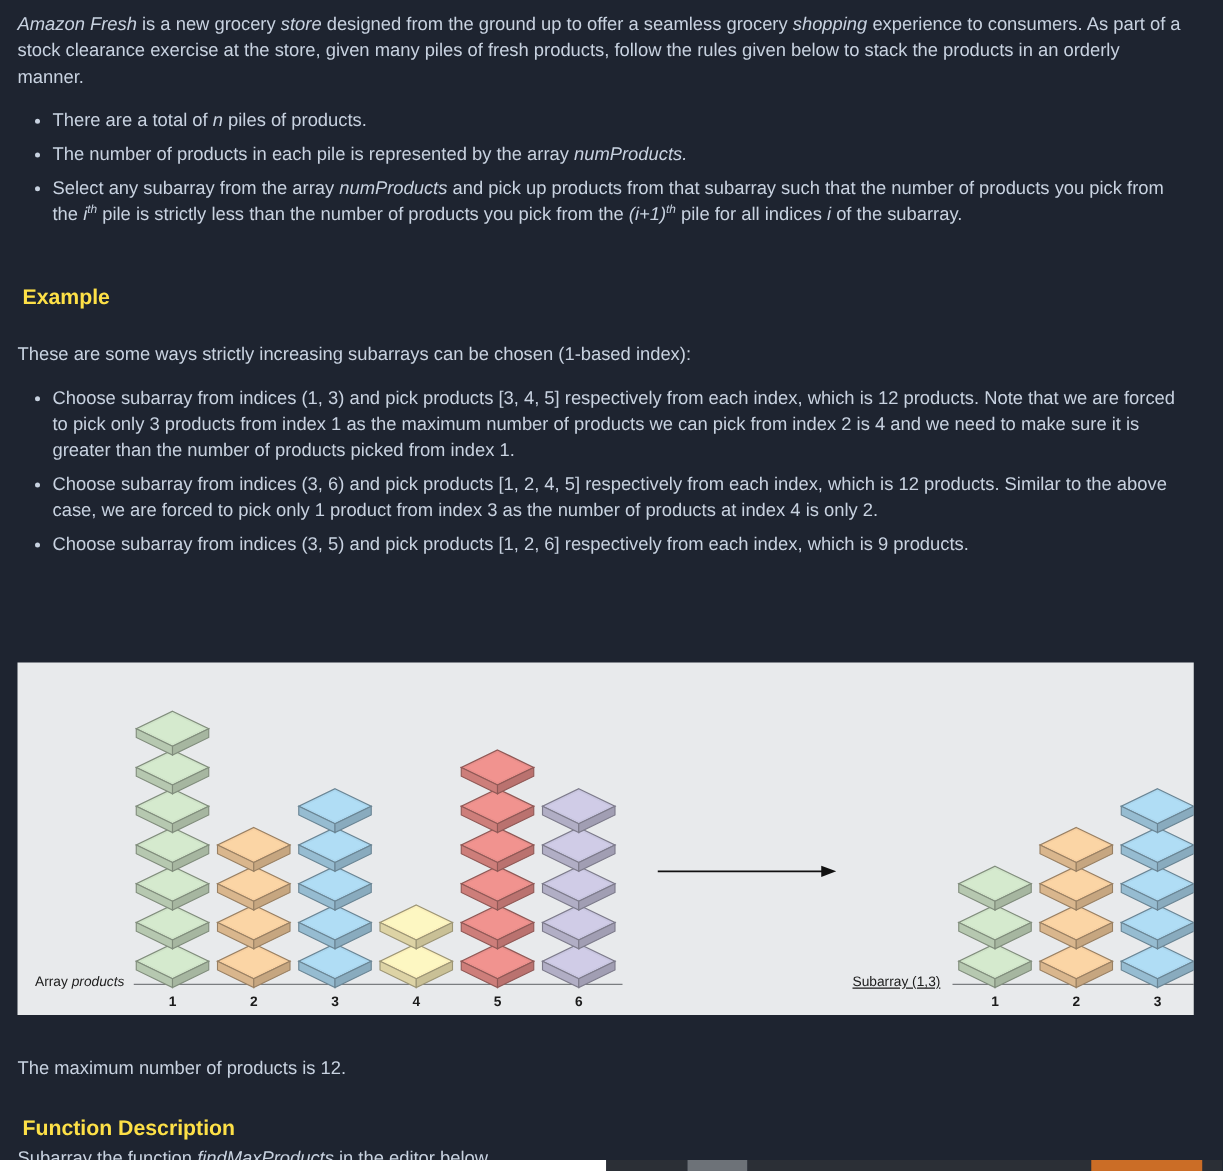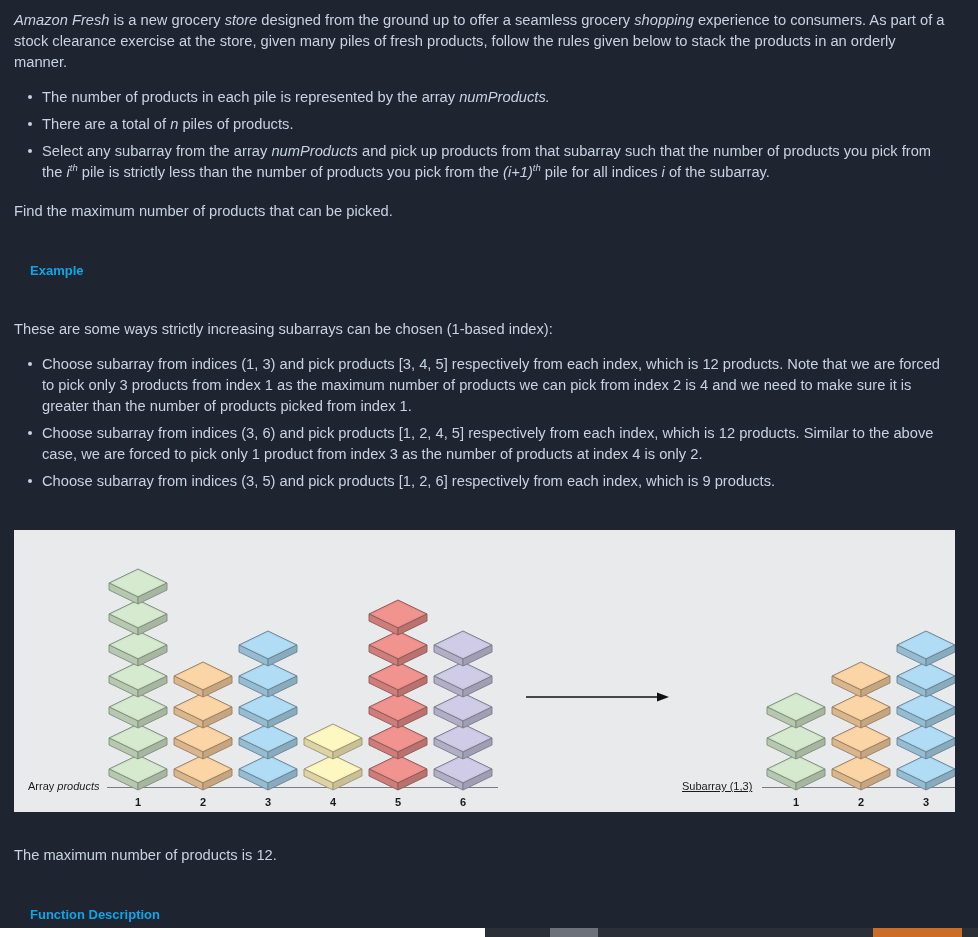--- a/index.html
+++ b/index.html
@@ -40,24 +40,24 @@
   ul.bullets > li::before {
     content: "";
     position: absolute;
     left: -14px; top: 8px;
     width: 4px; height: 4px;
     border-radius: 50%;
     background: #c8d2e0;
   }
   i, .it { font-style: italic; }
   h3.section {
-    margin: 16px;
-    font-size: 13px;
+    margin: 4px;
+    font-size: 17px;
     font-weight: bold;
-    color: #0ea5e9;
+    color: #fde047;
     line-height: 21px;
   }
   sup { font-size: 9.5px; font-style: italic; vertical-align: super; line-height: 0; }
 
   
   .diagram {
     position: absolute;
     left: 14px; top: 530px;
     width: 941px; height: 282px;
     background: #e8eaec;
@@ -106,28 +106,27 @@
 
 <div id="page">
 
   <div class="content">
 
     <p class="para"><span id="intro-slot"><i>Amazon Fresh</i><span> is a new grocery </span><i>store</i><span> designed from the ground up to offer a seamless grocery </span><i>shopping</i><span> experience to consumers. As part of a stock clearance exercise at the store, given many piles of fresh products, follow the rules given below to stack the products in an orderly manner.</span></span></p>
 
     <div class="spacer-14"></div>
 
     <ul class="bullets">
+      <li><span>There are a total of </span><i>n</i><span> piles of products.</span></li>
       <li><span>The number of products in each pile is represented by the array </span><i>numProducts.</i></li>
-      <li><span>There are a total of </span><i>n</i><span> piles of products.</span></li>
       <li><span>Select any subarray from the array </span><i>numProducts</i><span> and pick up products from that subarray such that the number of products you pick from the </span><i>i</i><sup>th</sup><span> pile is strictly less than the number of products you pick from the </span><i>(i+1)</i><sup>th</sup><span> pile for all indices </span><i>i</i><span> of the subarray.</span></li>
     </ul>
 
     <div class="spacer-18"></div>
 
-    <p class="para">Find the maximum number of products that can be picked.</p>
 
     <div class="spacer-22"></div>
 
     <h3 class="section">Example</h3>
 
     <div class="spacer-22"></div>
 
     <p class="para">These are some ways strictly increasing subarrays can be chosen (1-based index):</p>
 
     <div class="spacer-14"></div>

